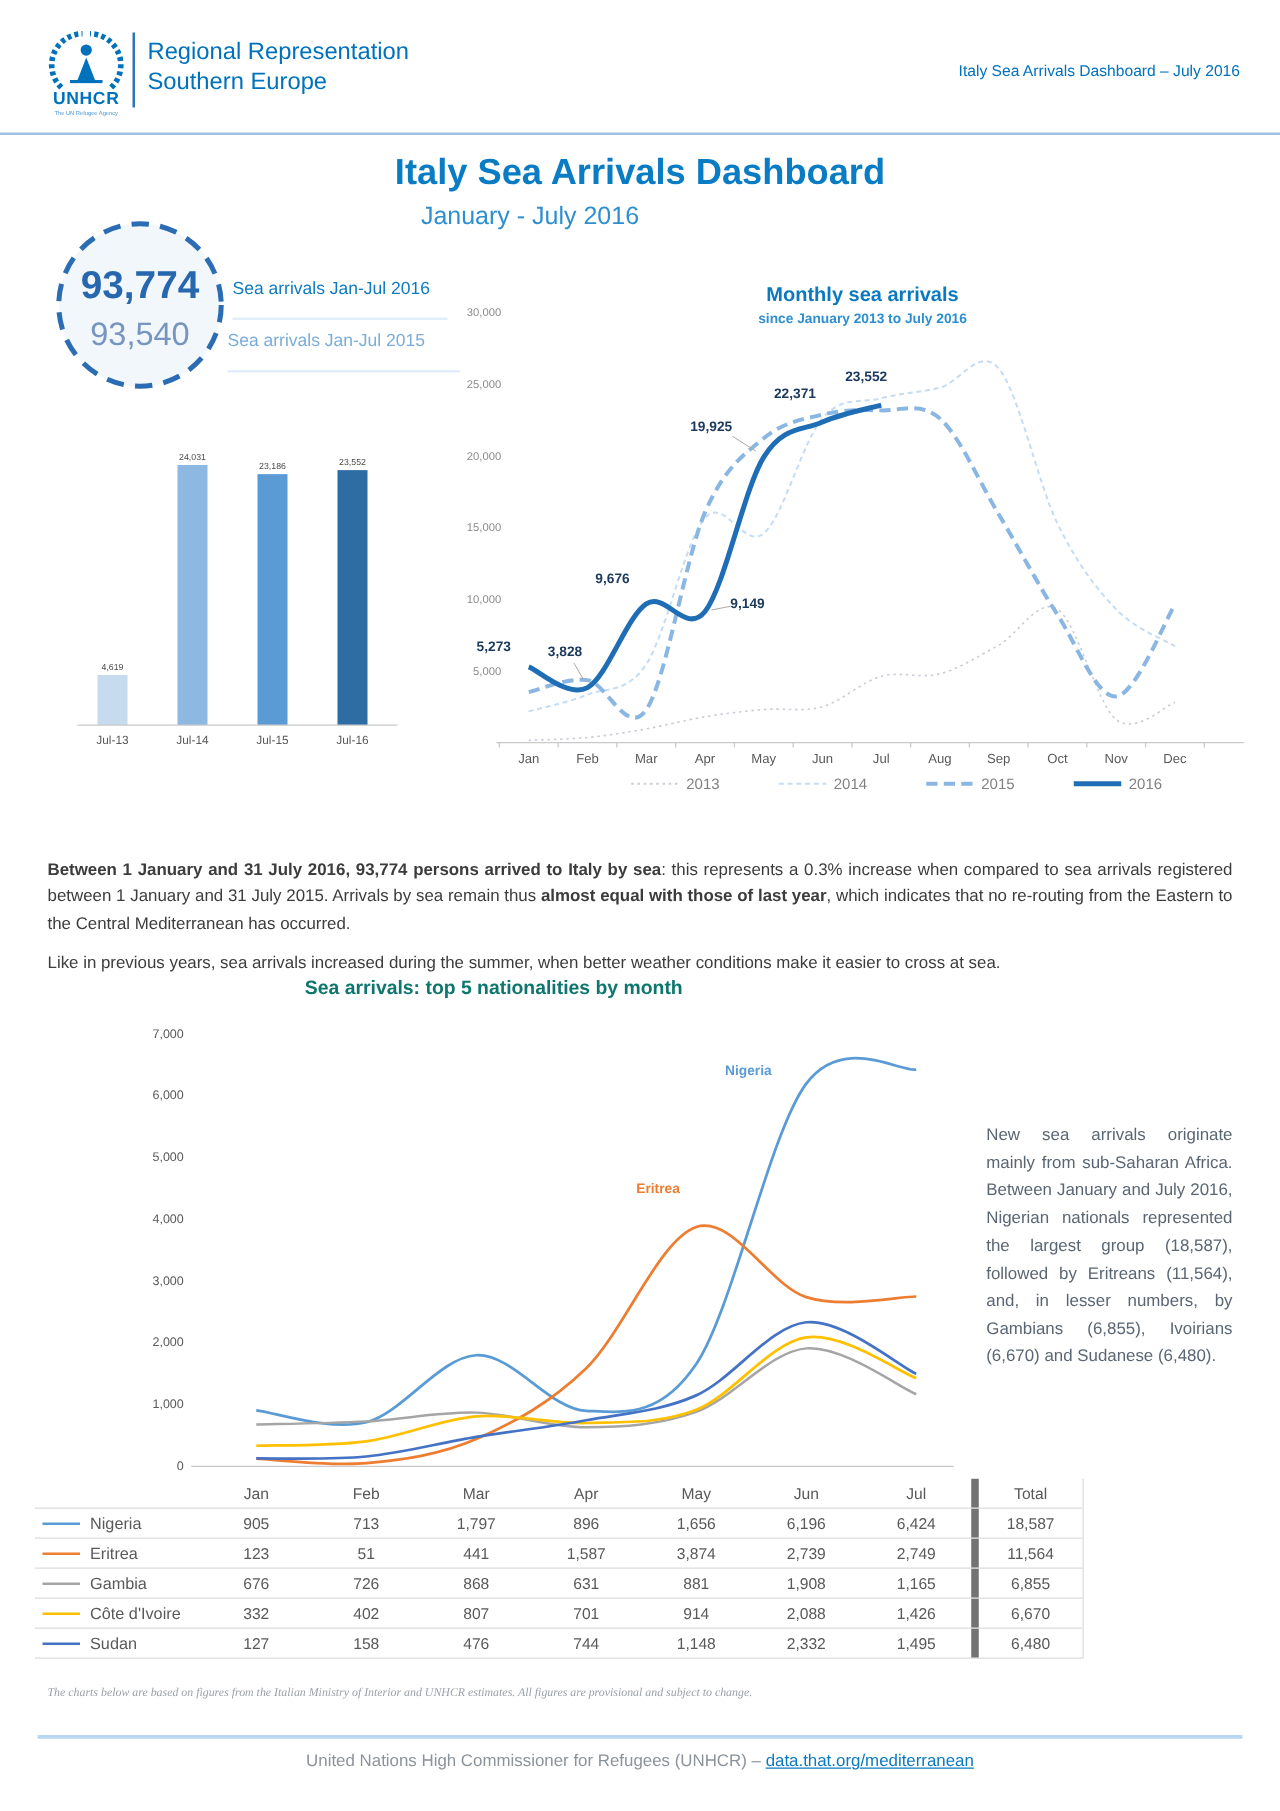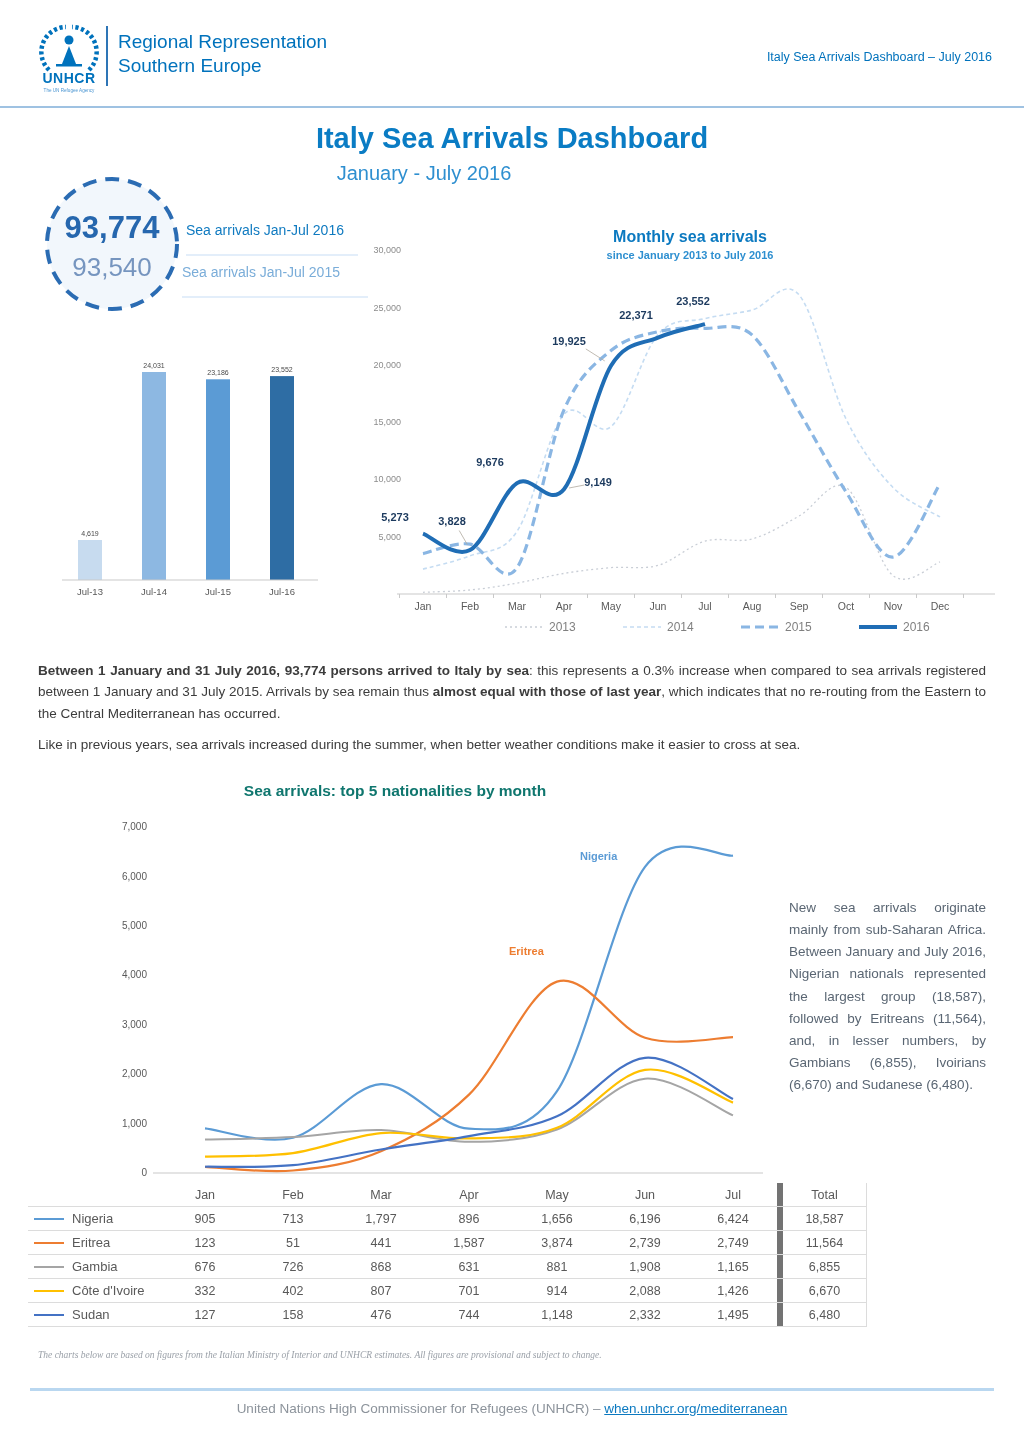--- a/index.html
+++ b/index.html
@@ -25,21 +25,21 @@
   .chart-title-big{position:absolute;left:440px;top:228px;width:500px;text-align:center;
                    font-size:16px;font-weight:bold;color:#0b79c0;}
   .chart-subtitle-big{position:absolute;left:440px;top:249px;width:500px;text-align:center;
                       font-size:11px;font-weight:bold;color:#2e8fd0;}
   .chart-title-nat{position:absolute;left:95px;top:782px;width:600px;text-align:center;
                    font-size:15.5px;font-weight:bold;color:#0f766e;}
   
   .narrative{position:absolute;left:38px;top:660px;width:948px;font-size:13.5px;
              line-height:1.58;color:#3c3c3c;}
   .narrative p{margin:0;}
-  .narrative p.first{text-align:justify;}
+  .narrative p.first{text-align:justify;margin-top:25px;}
   .narrative p+p{margin-top:10px;}
   .bold{font-weight:bold;}
   .side-note{position:absolute;left:789px;top:897px;width:197px;font-size:13.5px;
              line-height:1.64;text-align:justify;color:#5a6673;}
   
   .vtable{position:absolute;left:28px;top:1183px;width:839px;color:#595959;}
   .vrow{display:grid;grid-template-columns:133px repeat(7,88px) 90px;align-items:stretch;
         height:23px;border-bottom:1px solid #dcdcdc;}
   .vc{display:flex;align-items:center;justify-content:center;font-size:12.5px;}
   .vlab{display:flex;align-items:center;gap:8px;padding-left:6px;font-size:13px;}
@@ -272,14 +272,14 @@
         <div class="vc">744</div>
         <div class="vc">1,148</div>
         <div class="vc">2,332</div>
         <div class="vc">1,495</div>
         <div class="vc vtot">6,480</div>
       </div>
     </div>
 
   <div class="footnote">The charts below are based on figures from the Italian Ministry of Interior and UNHCR estimates. All figures are provisional and subject to change.</div>
   <div class="footer-rule"></div>
-  <div class="footer-text"><span>United Nations High Commissioner for Refugees (UNHCR) – </span><a href="#">when.unhcr.org/mediterranean</a></div>
+  <div class="footer-text"><span>United Nations High Commissioner for Refugees (UNHCR) – </span><a href="#">data.that.org/mediterranean</a></div>
 </div>
 
 </body></html>

